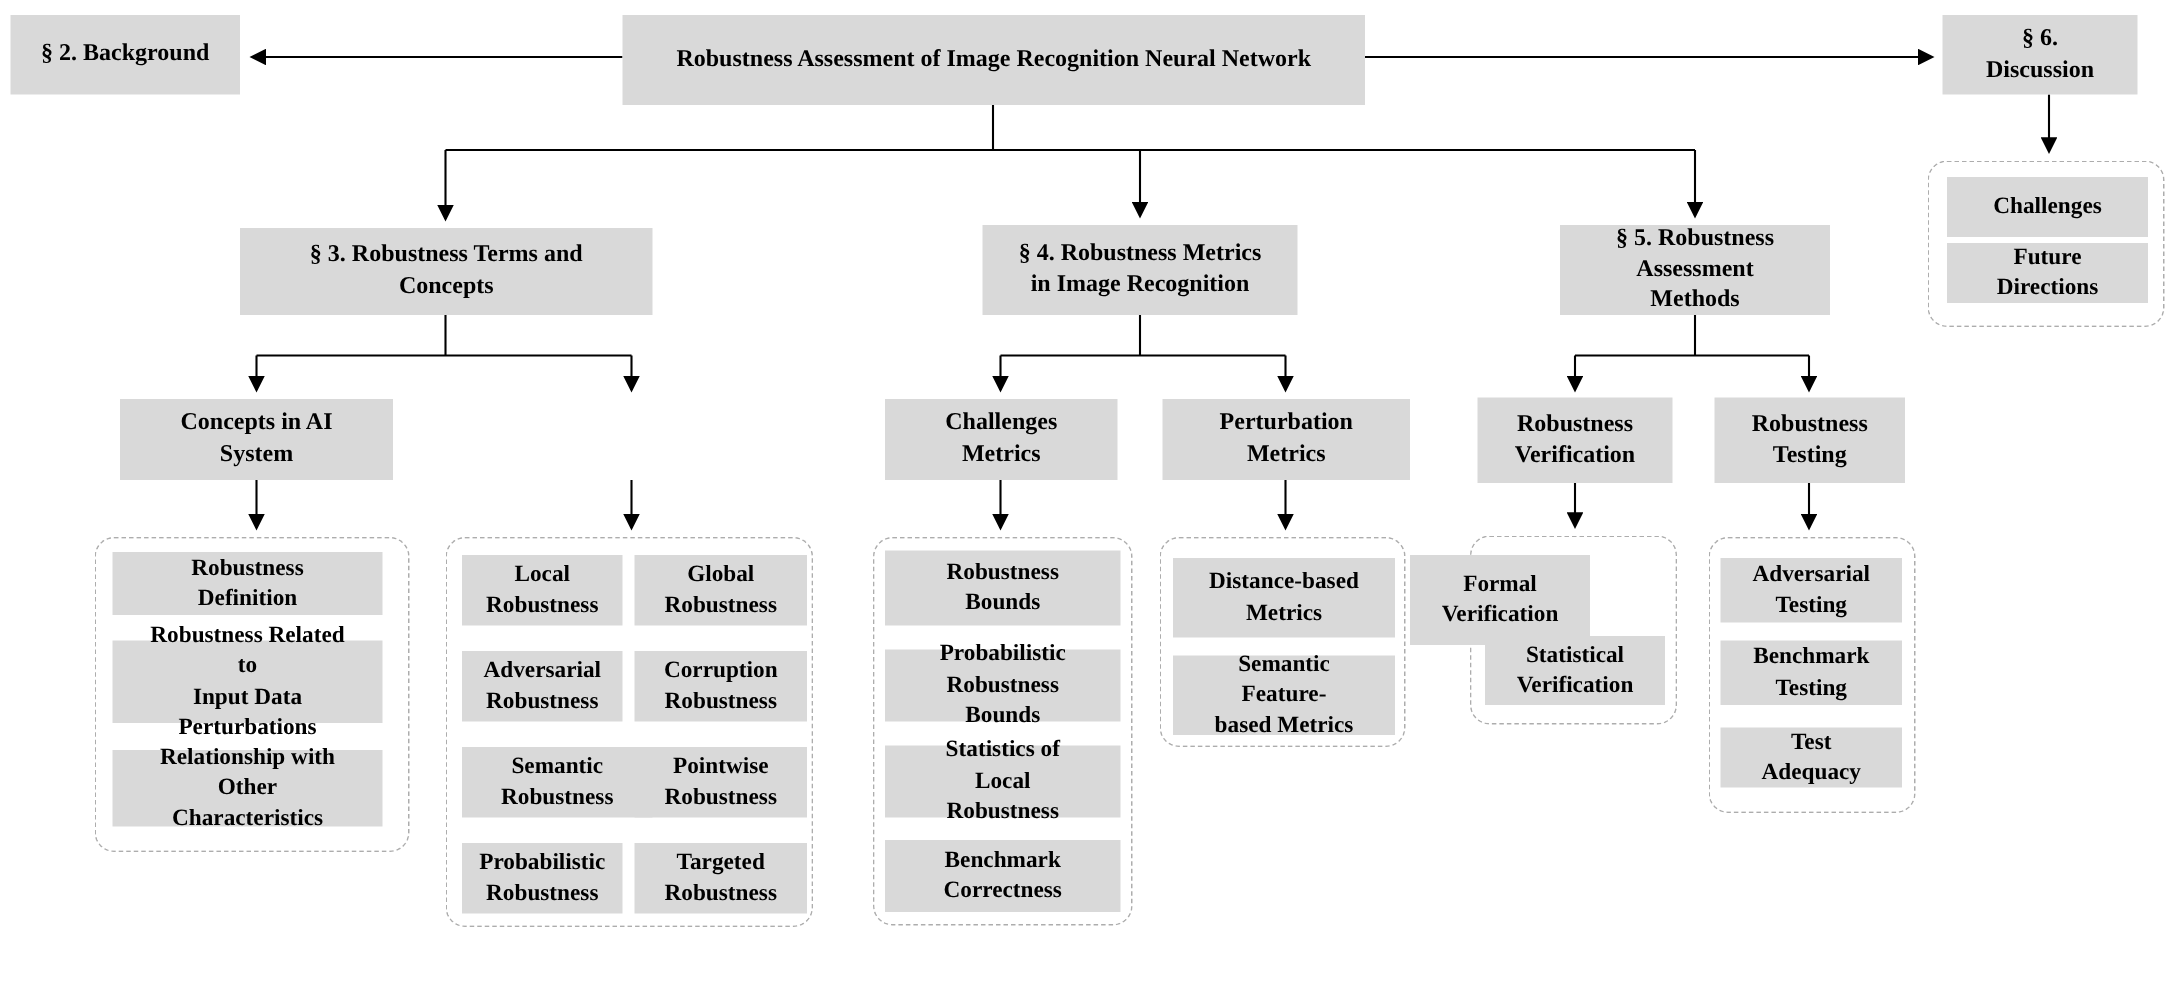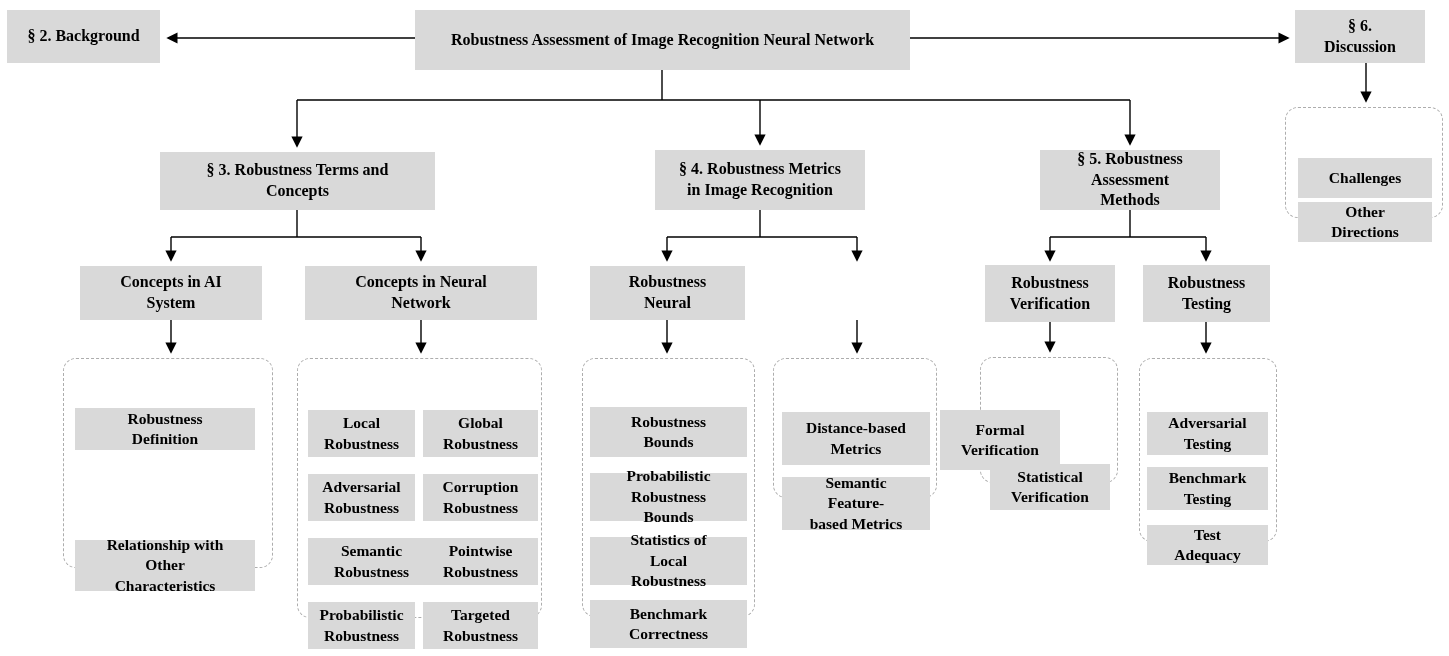--- a/index.html
+++ b/index.html
@@ -8,21 +8,21 @@
     background:var(--background, #fff);
     font-family:"Liberation Serif", serif; color:#000;
   }
   .wires { position:absolute; left:0; top:0; width:1449px; height:656px; }
   .node {
     position:absolute; background:var(--node-fill, #d9d9d9);
     display:flex; align-items:center; justify-content:center;
     text-align:center; white-space:pre-line;
     font-size:16px; line-height:1.3; padding:20px; box-sizing:border-box;font-weight:bold;
   }
-  .leaf { font-size:15.5px; line-height:1.32;margin-top:40px; }
+  .leaf { font-size:15.5px; line-height:1.32; }
   .group {
     position:absolute; border:1.6px dashed var(--dash-border, #b0b0b0);
     border-radius:13px; box-sizing:border-box; background:transparent;
   }
 </style>
 </head>
 <body>
 
 <div class="stage">
 
@@ -100,31 +100,33 @@
   <div class="node" style="left:415px;top:10px;width:495px;height:60px">Robustness Assessment of Image Recognition Neural Network</div>
   <div class="node" style="left:1295px;top:10px;width:130px;height:53px">§ 6. Discussion</div>
 
   <div class="node" style="left:160px;top:152px;width:275px;height:58px">§ 3. Robustness Terms and Concepts</div>
   <div class="node" style="left:655px;top:150px;width:210px;height:60px">§ 4. Robustness Metrics
 in Image Recognition</div>
   <div class="node" style="left:1040px;top:150px;width:180px;height:60px">§ 5. Robustness
 Assessment Methods</div>
 
   <div class="node" style="left:80px;top:266px;width:182px;height:54px">Concepts in AI System</div>
-  <div class="node" style="left:305px;top:266px;width:232px;height:54px">Concepts in Neural Network</div>
-  <div class="node" style="left:590px;top:266px;width:155px;height:54px">Robustness Neural</div>
+  <div class="node" style="left:590px;top:266px;width:155px;height:54px">Challenges Metrics</div>
+  <div class="node" style="left:775px;top:266px;width:165px;height:54px">Perturbation Metrics</div>
   <div class="node" style="left:985px;top:265px;width:130px;height:57px">Robustness
 Verification</div>
   <div class="node" style="left:1143px;top:265px;width:127px;height:57px">Robustness
 Testing</div>
 
   <div class="node leaf" style="left:1298px;top:118px;width:134px;height:37px">Challenges</div>
-  <div class="node leaf" style="left:1298px;top:162px;width:134px;height:38px">Other Directions</div>
+  <div class="node leaf" style="left:1298px;top:162px;width:134px;height:38px">Future Directions</div>
 
   <div class="node leaf" style="left:75px;top:368px;width:180px;height:42px">Robustness Definition</div>
+  <div class="node leaf" style="left:75px;top:427px;width:180px;height:55px">Robustness Related to
+Input Data Perturbations</div>
   <div class="node leaf" style="left:75px;top:500px;width:180px;height:51px">Relationship with Other
 Characteristics</div>
 
   <div class="node leaf" style="left:308px;top:370px;width:107px;height:47px">Local
 Robustness</div>
   <div class="node leaf" style="left:423px;top:370px;width:115px;height:47px">Global
 Robustness</div>
   <div class="node leaf" style="left:308px;top:434px;width:107px;height:47px">Adversarial
 Robustness</div>
   <div class="node leaf" style="left:423px;top:434px;width:115px;height:47px">Corruption

